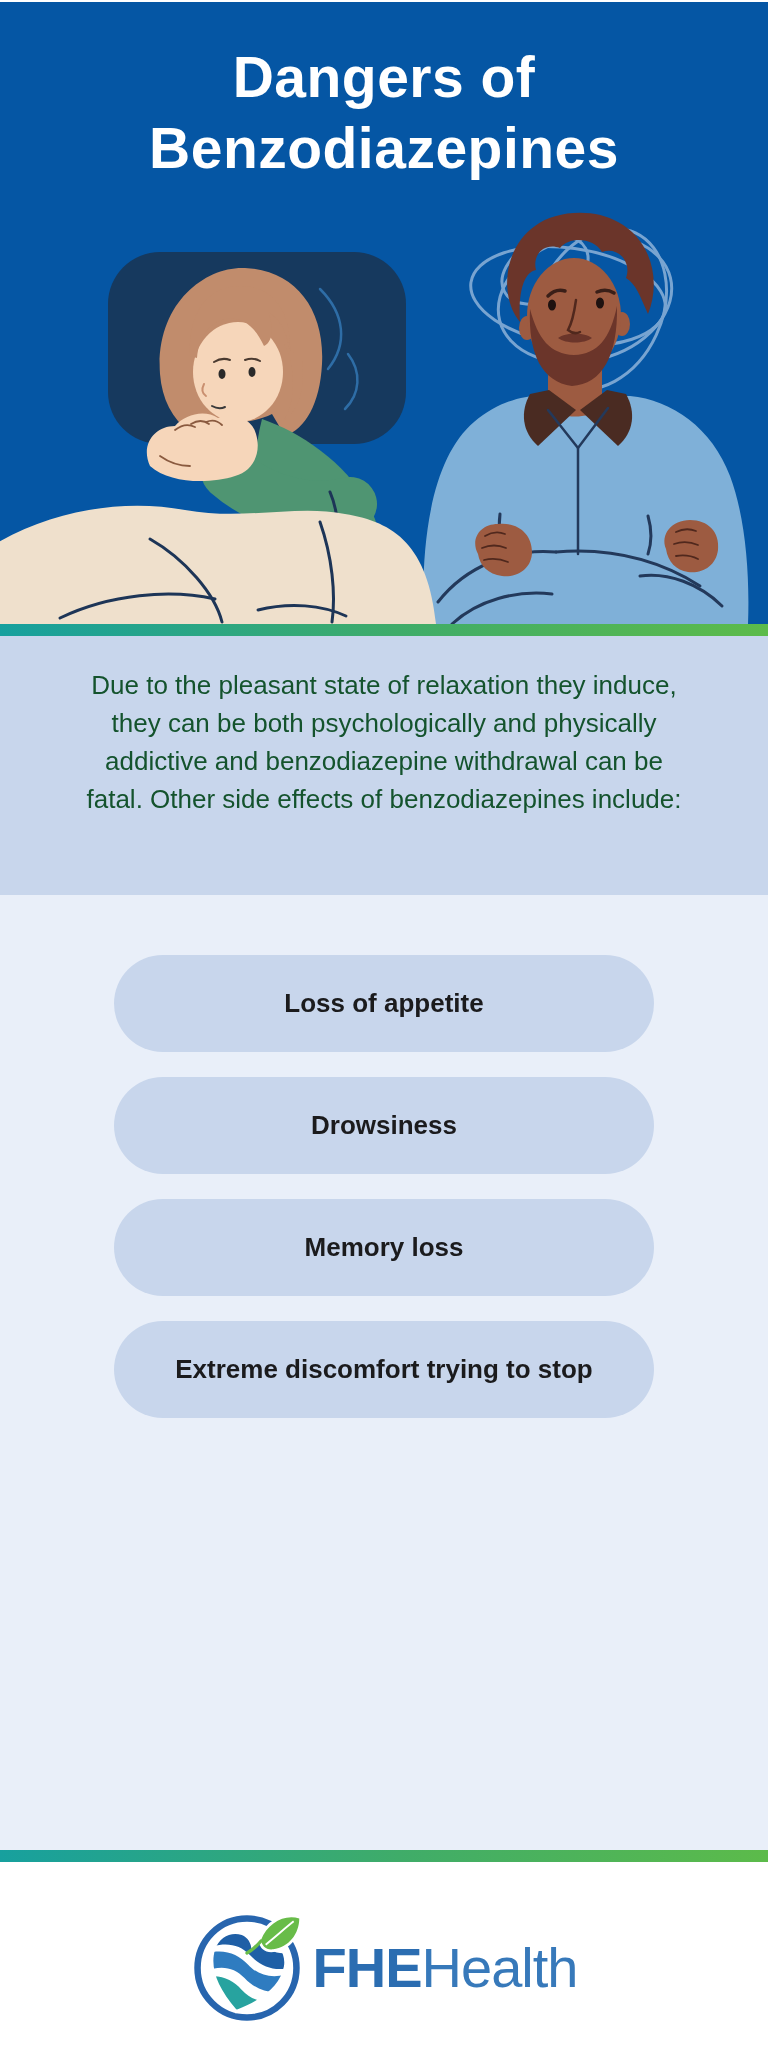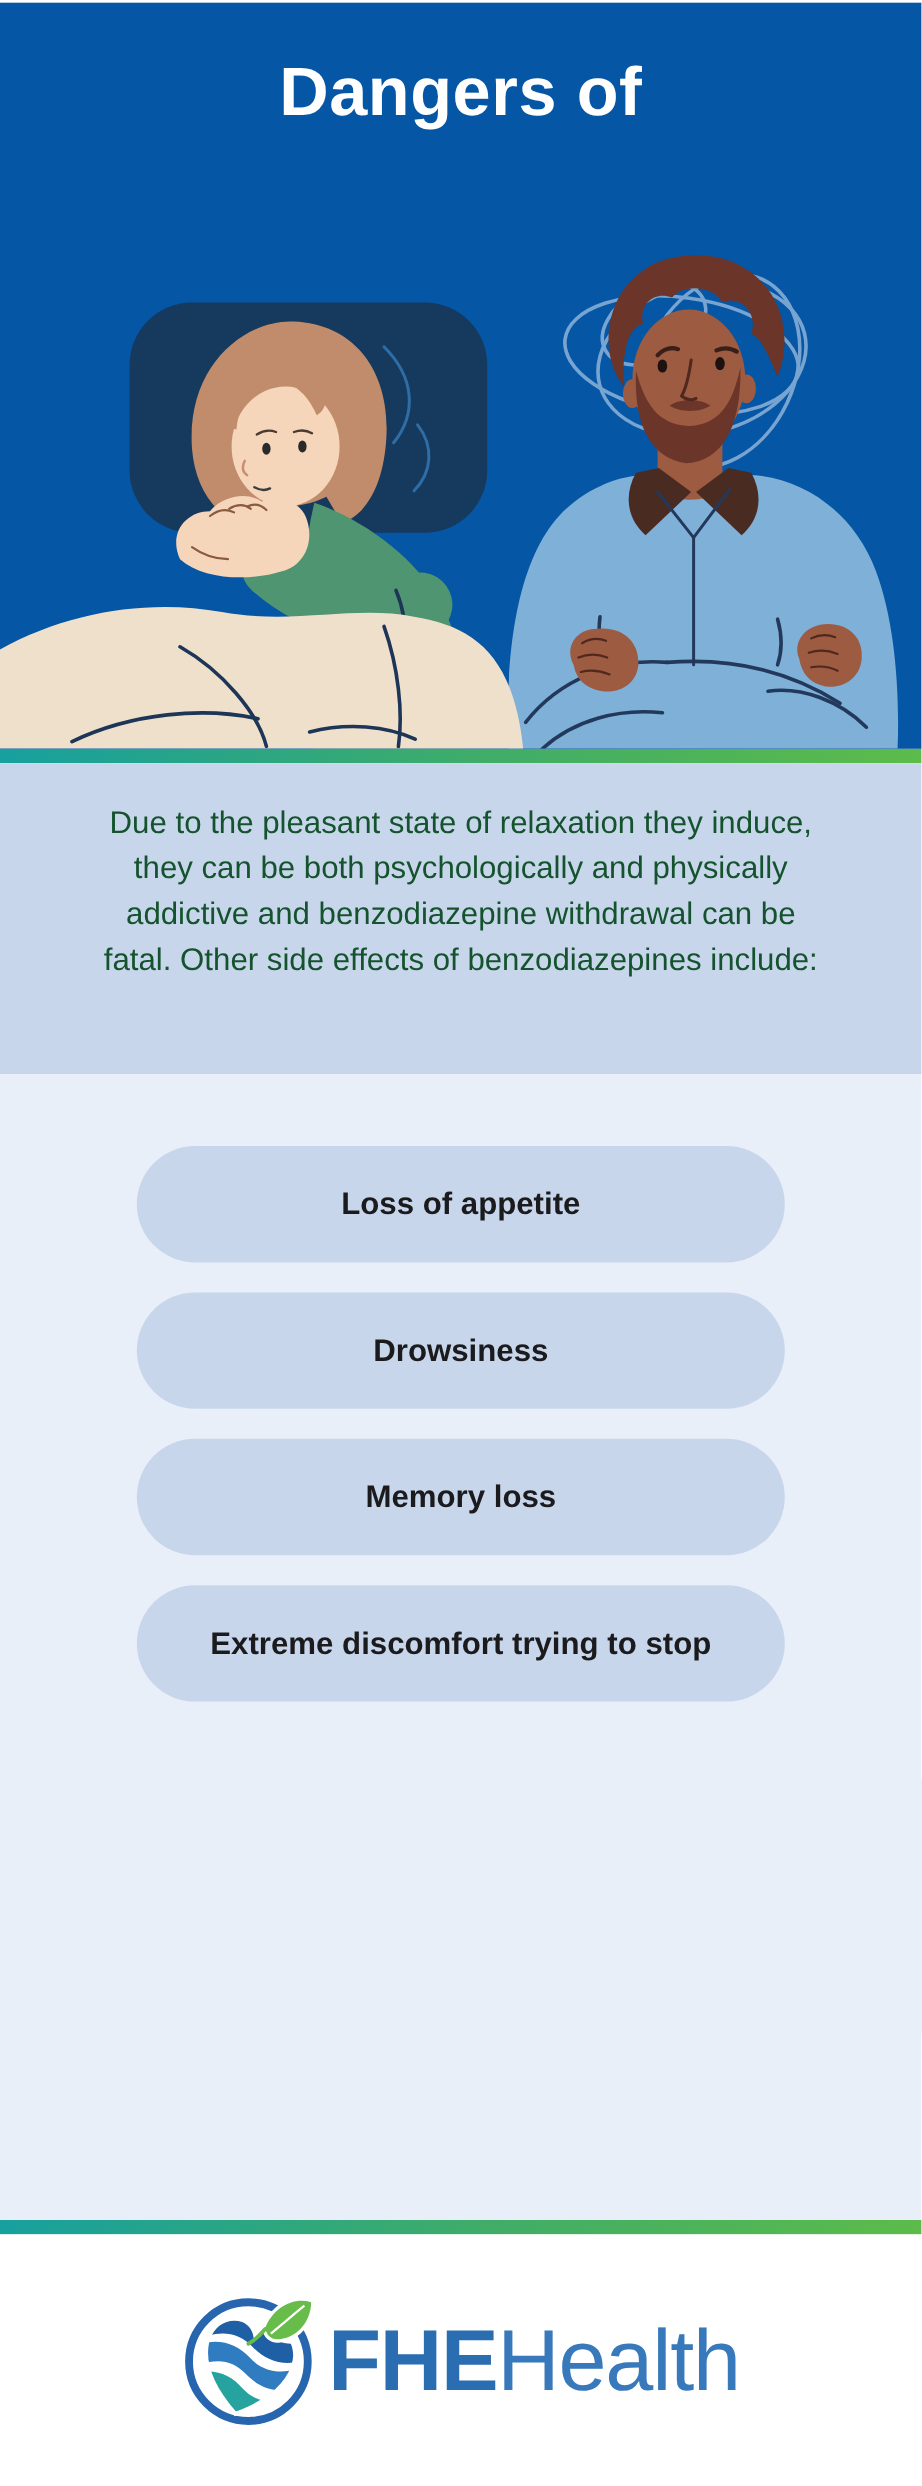--- a/index.html
+++ b/index.html
@@ -40,31 +40,31 @@
   }
   .pill span{
     color:#1B1B1D;font-size:26px;font-weight:bold;text-align:center;
   }
   
   .footer{
     width:768px;height:212px;background:#ffffff;
     display:flex;align-items:center;justify-content:center;gap:10px;
   }
   .logo-mark{width:112px;height:112px;display:block;}
-  .brand{font-size:72px;line-height:1;white-space:nowrap;}
+  .brand{font-size:56px;line-height:1;white-space:nowrap;}
   .brand .fhe{font-weight:bold;color:#2B6DB1;letter-spacing:-1px;}
   .brand .health{font-weight:400;color:#3779BA;letter-spacing:-1px;}
 </style>
 </head>
 <body>
 
 <div class="page">
 
   <div class="header">
-    <h1 class="title"><span>Dangers of</span><br></h1>
+    <h1 class="title"><span>Dangers of</span><br><span>Benzodiazepines</span></h1>
 
     <svg class="hero" viewBox="0 0 768 420" aria-hidden="true">
 
       <g>
 
         <g fill="none" stroke="#7FA9D4" stroke-width="3" opacity="0.95">
           <ellipse cx="585" cy="95" rx="88" ry="62" transform="rotate(-14 585 95)"></ellipse>
           <ellipse cx="600" cy="105" rx="62" ry="84" transform="rotate(25 600 105)"></ellipse>
           <ellipse cx="568" cy="92" rx="98" ry="48" transform="rotate(8 568 92)"></ellipse>
           <ellipse cx="545" cy="66" rx="46" ry="30" transform="rotate(-28 545 66)"></ellipse>

